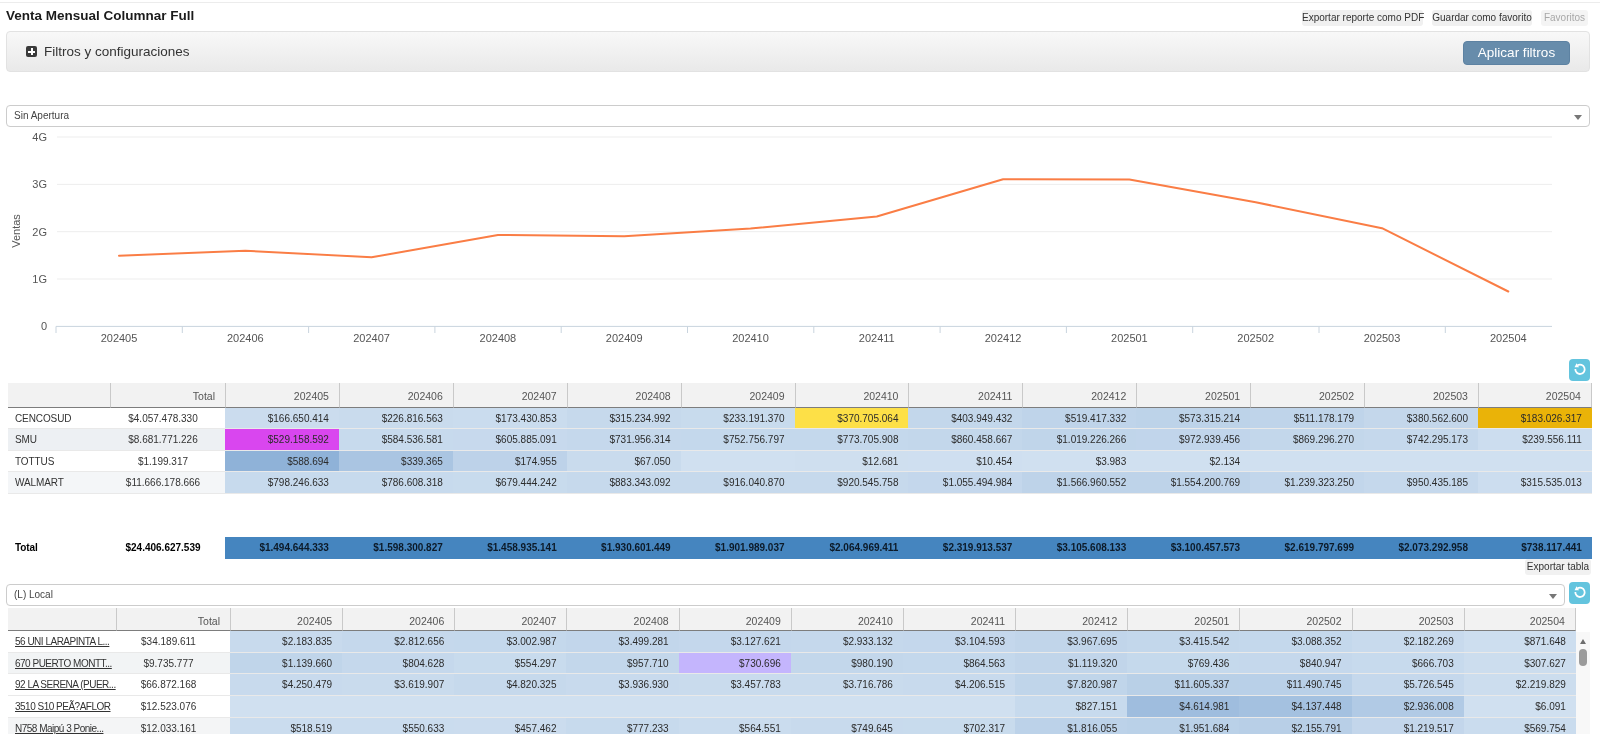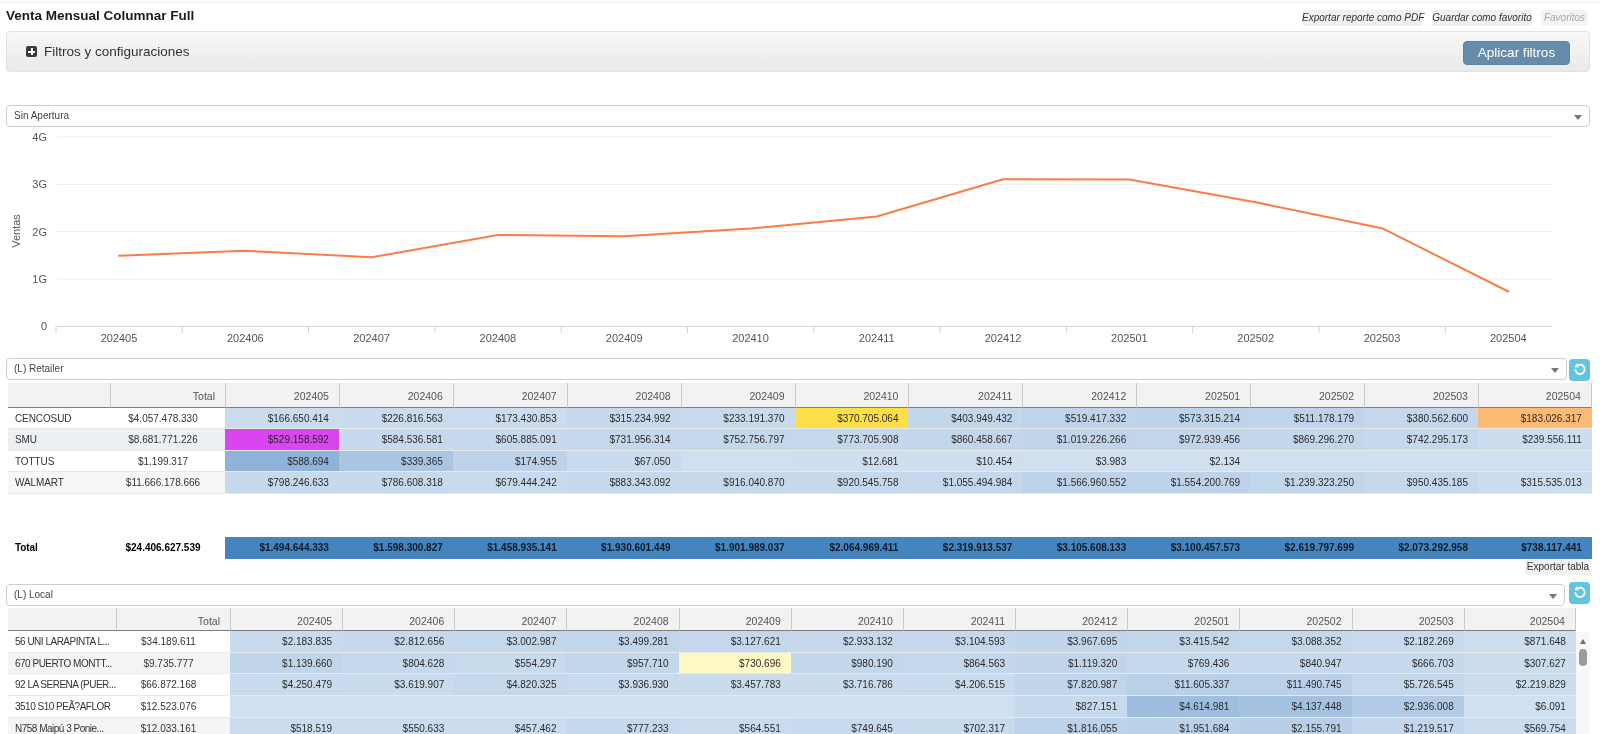--- a/index.html
+++ b/index.html
@@ -1,33 +1,33 @@
 <!DOCTYPE html>
 <html><head><meta charset="utf-8">
 <style>
 * { margin:0; padding:0; box-sizing:border-box; }
 html,body { width:1600px; height:734px; background:#fff; font-family:"Liberation Sans", sans-serif; overflow:hidden; }
 .abs { position:absolute; }
 #page { position:relative; width:1453px; height:734px; }
 .topline { left:0; top:2px; width:1600px; height:1px; background:#ececec; }
 .title { left:6px; top:8px; font-size:13.5px; font-weight:bold; color:#1b1b1b; }
-.tbtn { top:10px; height:16px; line-height:16px; font-size:10px; color:#333; background:#f0f0f0; border-radius:3px; text-align:center; white-space:nowrap;font-style:italic; }
+.tbtn { top:10px; height:16px; line-height:16px; font-size:10px; color:#333; background:#f0f0f0; border-radius:3px; text-align:center; white-space:nowrap; }
 .filterbar { left:6px; top:31px; width:1584px; height:41px; background:linear-gradient(#f8f8f8,#e9e9e9); border:1px solid #e2e2e2; border-radius:4px; }
 .plusico { left:26px; top:46px; width:11px; height:11px; background:#3a3a3a; border-radius:2px; }
 .plusico::before { content:""; position:absolute; left:2px; top:5px; width:7px; height:1.6px; background:#fff; }
 .plusico::after { content:""; position:absolute; left:5px; top:2px; width:1.6px; height:7px; background:#fff; }
 .ftext { left:44px; top:44px; font-size:13.5px; color:#333; }
 .applybtn { left:1463px; top:41px; width:107px; height:24px; background:#678cab; border:1px solid #5d82a2; border-radius:4px; color:#fff; font-size:13.5px; text-align:center; line-height:22px; }
 .ddl { height:22px; background:#fff; border:1px solid #ccc; border-radius:4px; font-size:10px; color:#444; line-height:20px; padding-left:7px; }
 .caret { position:absolute; right:7px; top:9px; width:0; height:0; border-left:4.5px solid transparent; border-right:4.5px solid transparent; border-top:5px solid #777; }
 .rbtn { width:21px; height:22px; background:#63c4de; border-radius:4px; text-align:center; padding-top:3px; }
 .grid { display:grid; }
 #tgrid { left:8px; top:383px; grid-template-columns:102px 115px repeat(12,113.92px); grid-template-rows:24.7px 21.5px 21.5px 21.5px 21.5px 21.75px 21.75px 22px; }
 #bgrid { left:8px; top:608px; grid-template-columns:108px 114px repeat(12,112.16px); grid-template-rows:23.2px 21.6px 21.6px 21.6px 21.6px 21.6px; }
-#bgrid .nc { font-size:10px; letter-spacing:-0.5px; }
+#bgrid .nc { font-size:10px; letter-spacing:-0.5px;text-decoration:underline; }
 .hc { background:#f2f2f2; border-bottom:1px solid #7d7d7d; border-left:1px solid #c9c9c9; font-size:10.5px; color:#555; text-align:right; padding:6.5px 10px 0 0; }
 .nc2 { border-left:none; }
 .hc:nth-child(14) { border-right:1px solid #c9c9c9; }
 .nc { font-size:10px; letter-spacing:-0.1px; color:#333; padding:5px 0 0 7px; border-bottom:1px solid #e9e9e9; white-space:nowrap; overflow:hidden; }
 .tc { font-size:10px; color:#333; text-align:center; padding:5px 9px 0 0; border-bottom:1px solid #e9e9e9; }
 .mc { font-size:10px; color:#2b2b2b; text-align:right; padding:5px 10px 0 0; border-bottom:1px solid #e9e9e9; }
 .er { background:#fff; }
 .tot { font-weight:bold; color:#000; border-bottom:none; }
 .totc { background:#4585bf; font-weight:bold; color:#0c1a28; border-bottom:none; }
 .exportar { left:1525px; top:559px; width:66px; height:16px; line-height:16px; text-align:center; font-size:10px; color:#333; background:#f1f1f1; border-radius:3px; white-space:nowrap; }
@@ -78,21 +78,20 @@
 <text x="750.5" y="214" text-anchor="middle" font-size="11" fill="#555">202410</text>
 <text x="876.8" y="214" text-anchor="middle" font-size="11" fill="#555">202411</text>
 <text x="1003.1" y="214" text-anchor="middle" font-size="11" fill="#555">202412</text>
 <text x="1129.4" y="214" text-anchor="middle" font-size="11" fill="#555">202501</text>
 <text x="1255.7" y="214" text-anchor="middle" font-size="11" fill="#555">202502</text>
 <text x="1382.0" y="214" text-anchor="middle" font-size="11" fill="#555">202503</text>
 <text x="1508.3" y="214" text-anchor="middle" font-size="11" fill="#555">202504</text>
 <text x="20" y="103" font-size="11" fill="#555" text-anchor="middle" transform="rotate(-90 20 103)">Ventas</text>
 <polyline points="119.0,127.7 245.3,122.7 371.6,129.3 497.9,107.0 624.2,108.3 750.5,100.6 876.8,88.5 1003.1,51.3 1129.4,51.5 1255.7,74.3 1382.0,100.2 1508.3,163.5" fill="none" stroke="#fa7d45" stroke-width="2" stroke-linejoin="round" stroke-linecap="round"></polyline>
 </svg>
-<div class="abs ddl" style="left:6px; top:358px; width:1561px;">(L) Retailer<span class="caret"></span></div>
 <div class="abs rbtn" style="left:1569px; top:359px;"><svg width="15" height="15" viewBox="0 0 16 16">
         <g transform="rotate(-32 8 8)">
           <path d="M 4.5 5.2 A 5 5 0 1 0 8.6 3.1" fill="none" stroke="#fff" stroke-width="1.9"></path>
           <polygon points="8.9,0.6 8.9,5.6 4.9,3.1" fill="#fff"></polygon>
         </g>
       </svg></div>
 <div class="abs grid" id="tgrid">
 <div class="hc nc2"></div>
 <div class="hc">Total</div>
 <div class="hc">202405</div>
@@ -113,21 +112,21 @@
 <div class="mc" style="background:#c9dbed">$226.816.563</div>
 <div class="mc" style="background:#cadcee">$173.430.853</div>
 <div class="mc" style="background:#c6d9ec">$315.234.992</div>
 <div class="mc" style="background:#c8dbed">$233.191.370</div>
 <div class="mc" style="background:#fde047">$370.705.064</div>
 <div class="mc" style="background:#c3d7eb">$403.949.432</div>
 <div class="mc" style="background:#bfd4ea">$519.417.332</div>
 <div class="mc" style="background:#bdd3e9">$573.315.214</div>
 <div class="mc" style="background:#bfd4ea">$511.178.179</div>
 <div class="mc" style="background:#c4d7eb">$380.562.600</div>
-<div class="mc" style="background:#fdba74">$183.026.317</div>
+<div class="mc" style="background:#eab308">$183.026.317</div>
 <div class="nc" style="background:#edf0f3">SMU</div>
 <div class="tc" style="background:#edf0f3">$8.681.771.226</div>
 <div class="mc" style="background:#d946ef">$529.158.592</div>
 <div class="mc" style="background:#c7daed">$584.536.581</div>
 <div class="mc" style="background:#c7d9ed">$605.885.091</div>
 <div class="mc" style="background:#c5d8ec">$731.956.314</div>
 <div class="mc" style="background:#c4d8ec">$752.756.797</div>
 <div class="mc" style="background:#c4d8ec">$773.705.908</div>
 <div class="mc" style="background:#c3d7eb">$860.458.667</div>
 <div class="mc" style="background:#c0d5ea">$1.019.226.266</div>
@@ -216,21 +215,21 @@
 <div class="mc" style="background:#c3d7eb">$3.415.542</div>
 <div class="mc" style="background:#c4d8ec">$3.088.352</div>
 <div class="mc" style="background:#c8daed">$2.182.269</div>
 <div class="mc" style="background:#cddeef">$871.648</div>
 <div class="nc" style="background:#f2f4f5">670 PUERTO MONTT...</div>
 <div class="tc" style="background:#f2f4f5">$9.735.777</div>
 <div class="mc" style="background:#c0d5ea">$1.139.660</div>
 <div class="mc" style="background:#c5d8ec">$804.628</div>
 <div class="mc" style="background:#c8dbed">$554.297</div>
 <div class="mc" style="background:#c3d7eb">$957.710</div>
-<div class="mc" style="background:#fef9c3">$730.696</div>
+<div class="mc" style="background:#c4b5fd">$730.696</div>
 <div class="mc" style="background:#c3d7eb">$980.190</div>
 <div class="mc" style="background:#c4d8ec">$864.563</div>
 <div class="mc" style="background:#c1d5ea">$1.119.320</div>
 <div class="mc" style="background:#c5d9ec">$769.436</div>
 <div class="mc" style="background:#c5d8ec">$840.947</div>
 <div class="mc" style="background:#c7daed">$666.703</div>
 <div class="mc" style="background:#ccddee">$307.627</div>
 <div class="nc" style="background:#ffffff">92 LA SERENA (PUER...</div>
 <div class="tc" style="background:#ffffff">$66.872.168</div>
 <div class="mc" style="background:#c8daed">$4.250.479</div>

